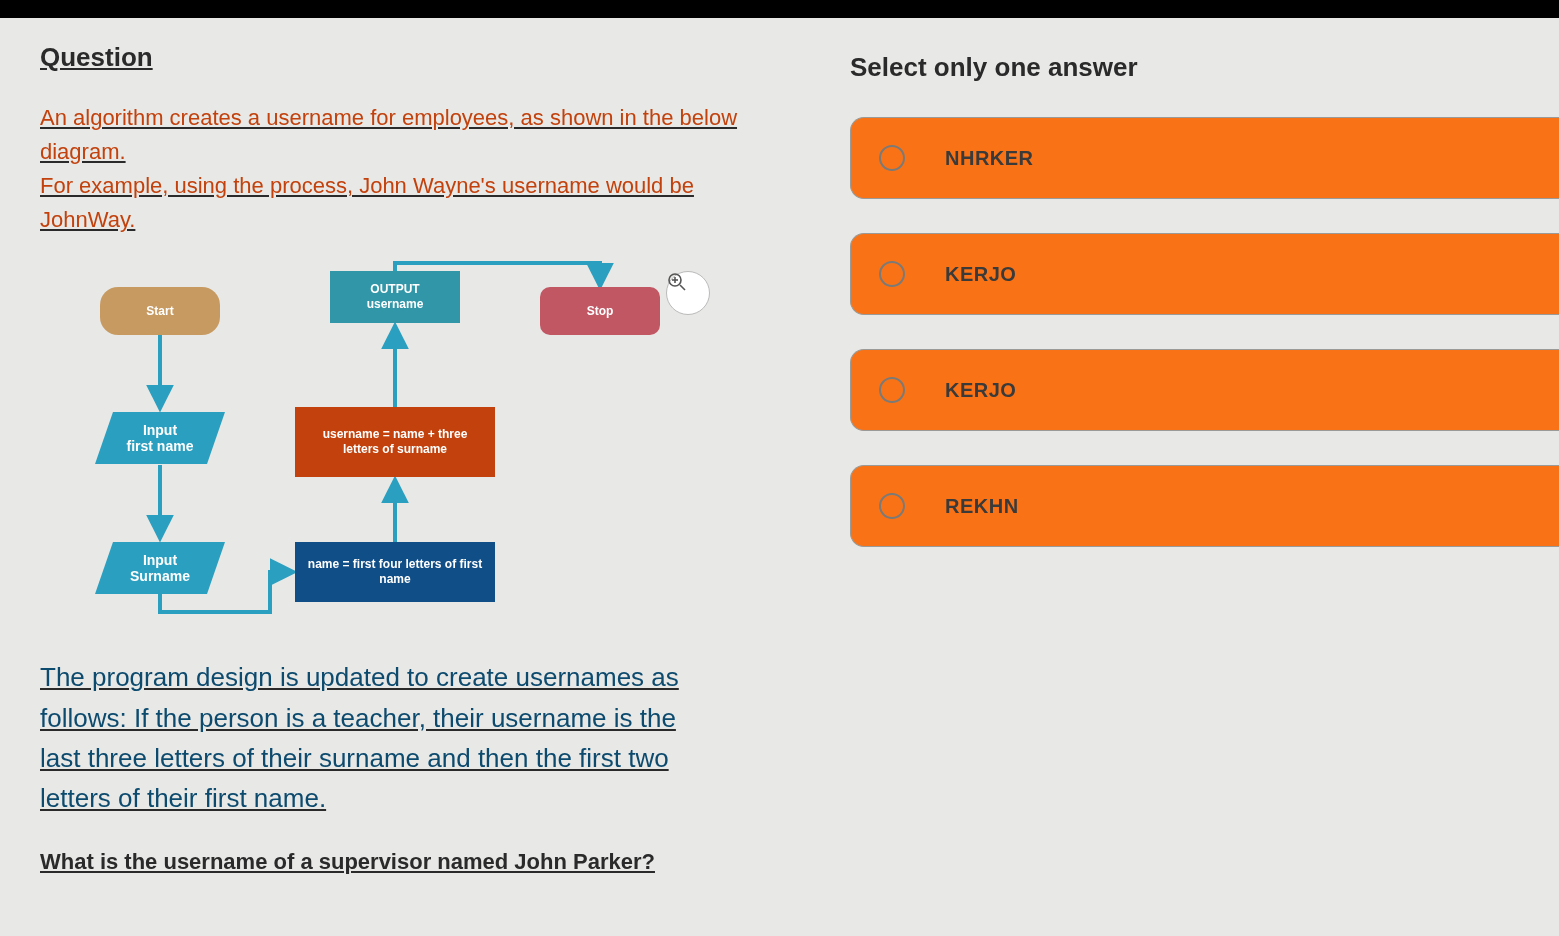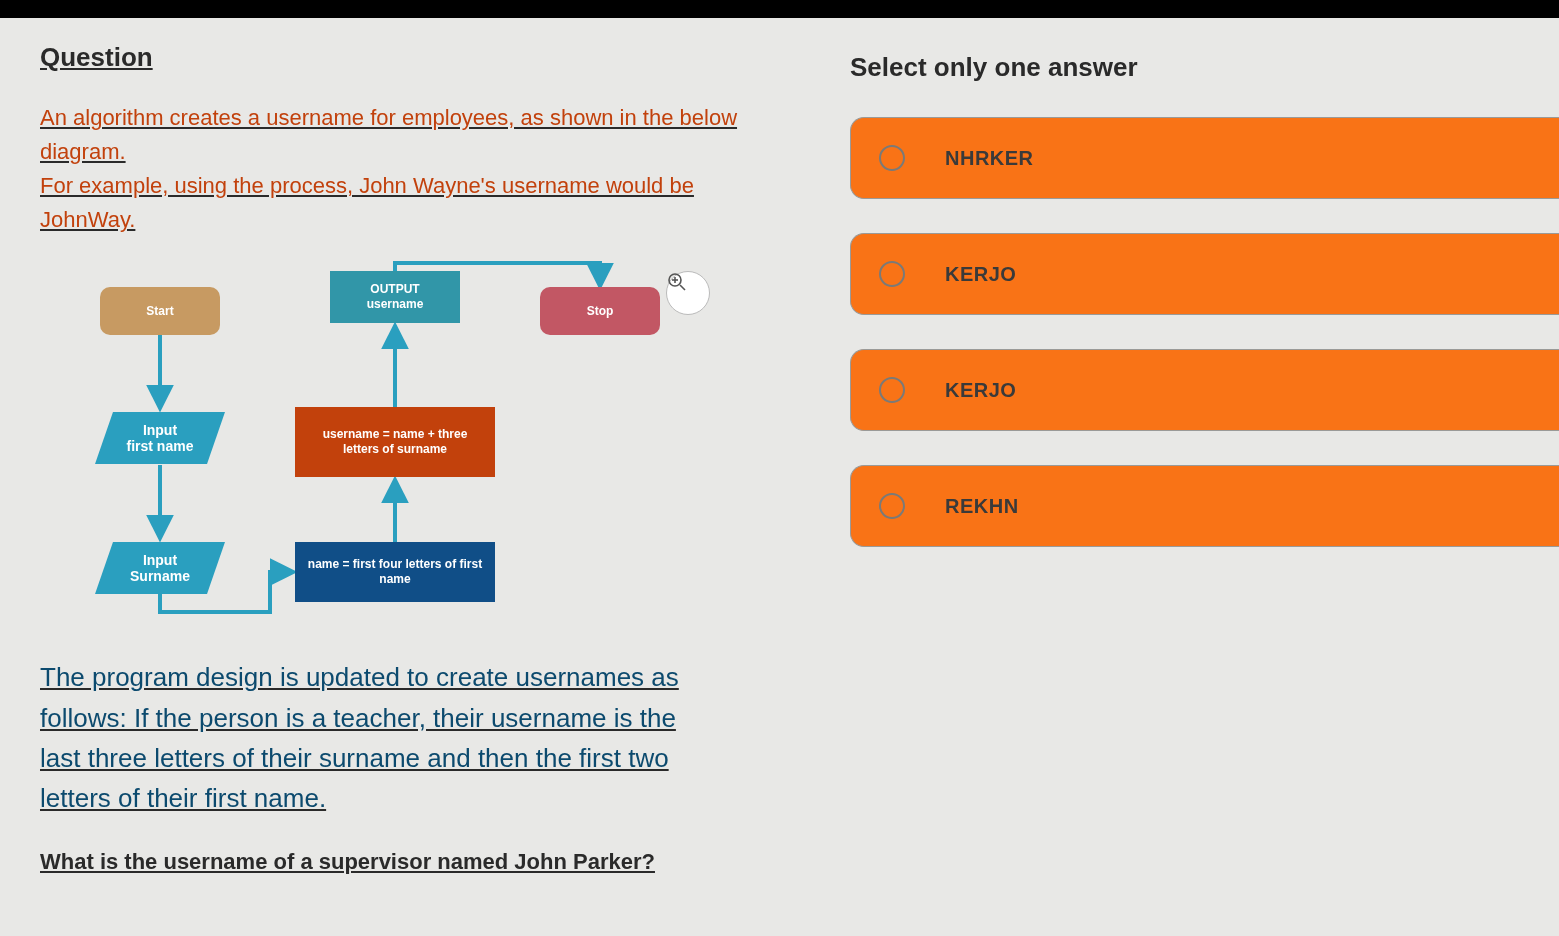--- a/index.html
+++ b/index.html
@@ -60,21 +60,21 @@
     color: #fff;
     font-size: 12px;
     font-weight: 600;
     line-height: 1.25;
     padding: 0 10px;
   }
   .start-node {
     left: 60px; top: 30px;
     width: 120px; height: 48px;
     background: #c79a62;
-    border-radius: 10px;
+    border-radius: 18px;
   }
   .stop-node {
     left: 500px; top: 30px;
     width: 120px; height: 48px;
     background: #c25764;
     border-radius: 10px;
   }
   .output-node {
     left: 290px; top: 14px;
     width: 130px; height: 52px;

